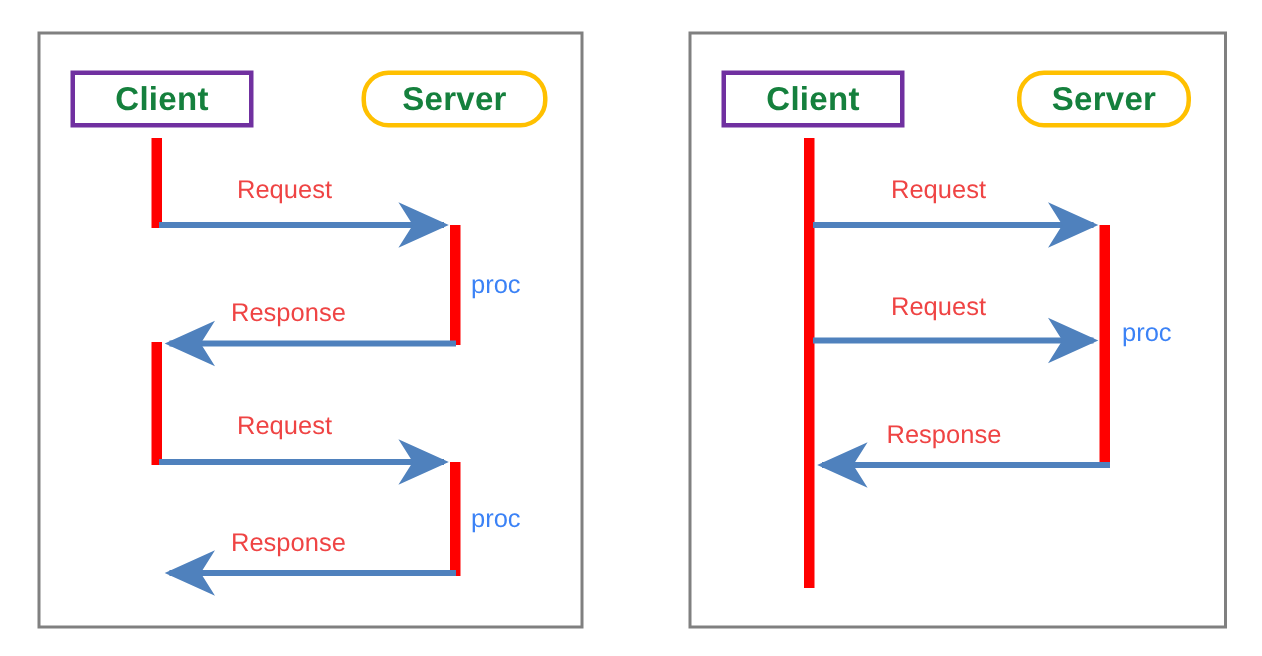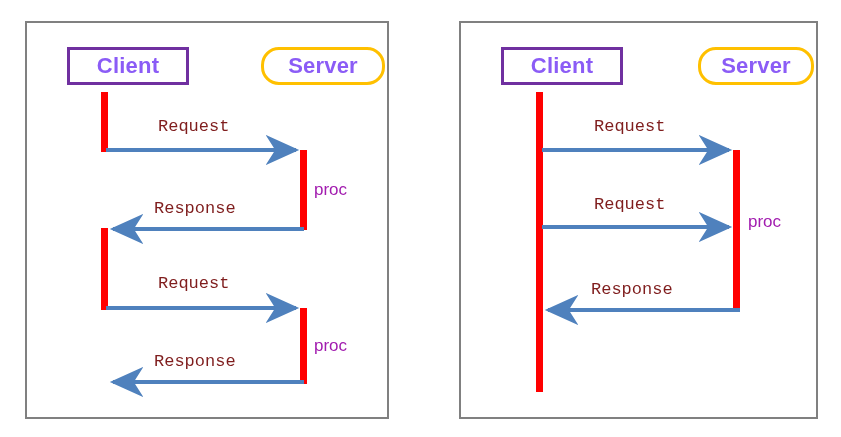--- a/index.html
+++ b/index.html
@@ -33,44 +33,42 @@
     position: absolute;
     box-sizing: border-box;
     background: #ffffff;
     border-width: 3px;
     border-style: solid;
     display: flex;
     align-items: center;
     justify-content: center;
     font-weight: bold;
     font-size: 22px;
-    color: #8b5cf6;
+    color: #15803d;
     letter-spacing: 0.2px;
-    margin-left: 20px;
   }
   .actor-client { border-color: #7030A0; }
   .actor-server { border-color: #FFC000; border-radius: 18px; }
 
   .lifeline {
     position: absolute;
     background: #FF0000;
     width: 7px;
   }
 
   .msg-label {
     position: absolute;
     font-size: 17px;
-    color: #7f1d1d;
+    color: #ef4444;
     white-space: nowrap;
-    font-family: Liberation Mono, monospace;
   }
   .proc-label {
     position: absolute;
     font-size: 17px;
-    color: #a21caf;
+    color: #3b82f6;
     white-space: nowrap;
   }
   .arrow-svg {
     position: absolute;
     overflow: visible;
   }
 </style>
 </head>
 <body>
 

